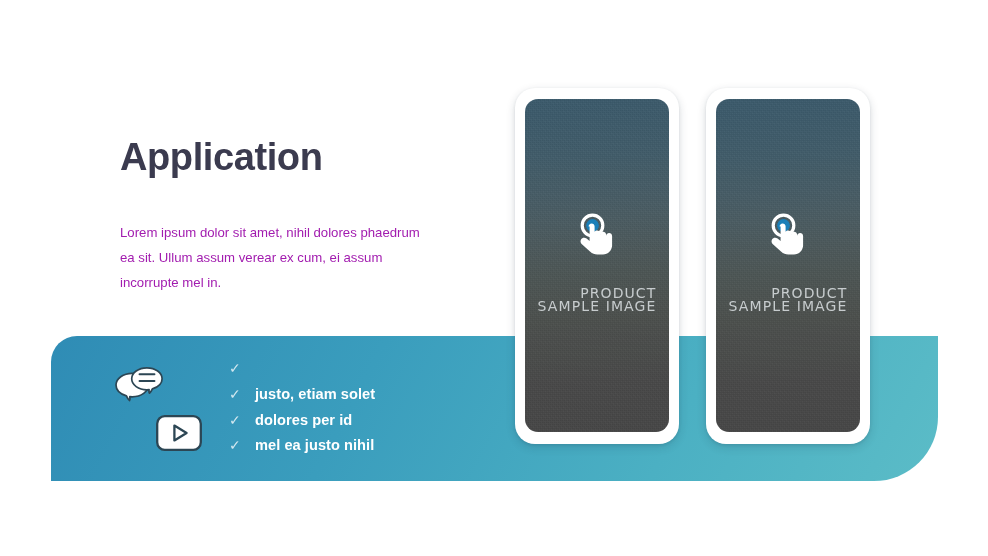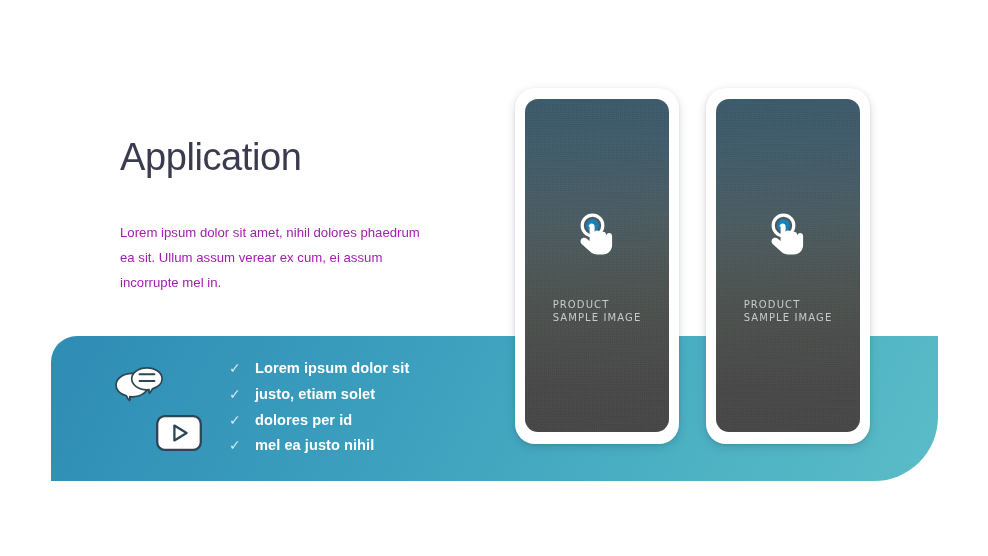--- a/index.html
+++ b/index.html
@@ -36,21 +36,21 @@
     border-radius: 26px 0 64px 0;
     z-index: 1;
   }
 
   
   .headline {
     position: absolute;
     left: 120px;
     top: 136px;
     font-size: 38px;
-    font-weight: normal;
+    font-weight: bold;
     letter-spacing: -0.4px;
     color: #3b3b4f;
     z-index: 3;
   }
 
   .lead {
     position: absolute;
     left: 120px;
     top: 220px;
     width: 300px;
@@ -174,23 +174,23 @@
     top: 114px;
     display: flex;
     flex-direction: column;
     align-items: center;
     z-index: 2;
   }
 
   .tap-icon { display: block; }
 
   .screen-caption {
-    margin-top: 32px;
-    text-align: left;
-    font-size: 10px;
+    margin-top: 20px;
+    text-align: right;
+    font-size: 14px;
     letter-spacing: 1.1px;
     line-height: 12.6px;
     color: #c7ccce;
     font-family: "DejaVu Sans", sans-serif;
   }
 </style>
 </head>
 <body>
 
 <div class="slide">
@@ -218,21 +218,20 @@
         <svg width="48" height="38" viewBox="0 0 48 38" fill="none">
           <rect x="2.2" y="2.2" width="43.6" height="33.6" rx="7.5" fill="#ffffff" stroke="#2c4654" stroke-width="2.3"></rect>
           <path d="M19.4 11.6 L31.6 19 L19.4 26.4 Z" fill="#ffffff" stroke="#2c4654" stroke-width="2.3" stroke-linejoin="round"></path>
         </svg>
       </span>
     </div>
 
     <ul class="bullet-list">
       <li class="bullet-row">
         <span class="bullet-check">✓</span>
-        <span class="bullet-text">Lorem ipsum dolor sit</span>
       </li>
       <li class="bullet-row">
         <span class="bullet-check">✓</span>
         <span class="bullet-text">justo, etiam solet</span>
       </li>
       <li class="bullet-row">
         <span class="bullet-check">✓</span>
         <span class="bullet-text">dolores per id</span>
       </li>
       <li class="bullet-row">

